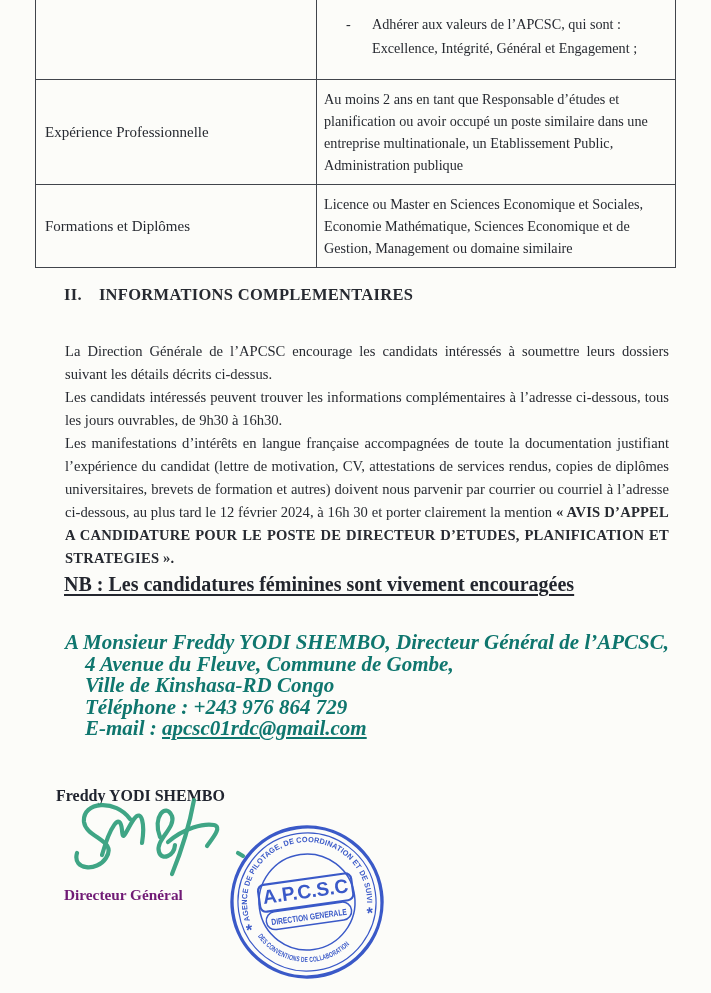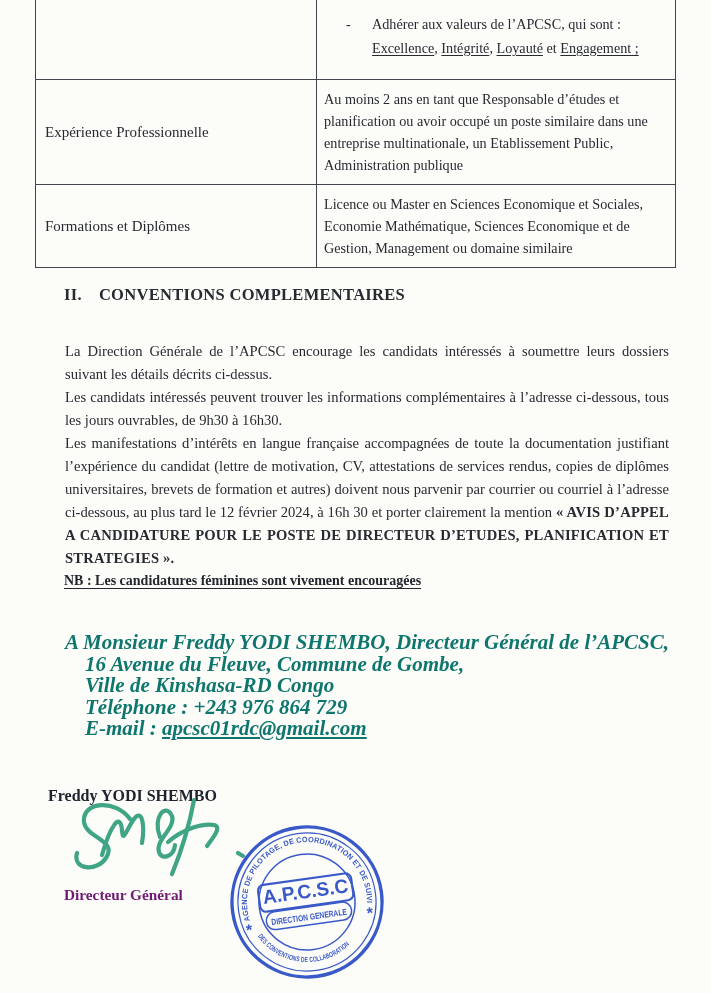--- a/index.html
+++ b/index.html
@@ -27,99 +27,99 @@
   }
   .t-cell-value {
     padding:8px 10px 8px 7px;
     font-size:14.2px; line-height:22px;
   }
   .row-values  { min-height:79px; }
   .row-exp     { min-height:84px; }
   .row-form    { min-height:72px; }
   .bullet-line { display:flex; padding-top:4px; padding-left:22px; line-height:24px; }
   .bullet-dash { width:26px; flex:none; }
-  .u { text-decoration:underline; text-underline-offset:2px; }
+  .u { text-underline-offset:2px; }
   
   .sec-heading {
     position:absolute; left:64px; top:285px;
     font-size:16.5px; font-weight:bold; letter-spacing:0.3px;
   }
   .sec-num { display:inline-block; margin-right:17px; }
   .body-text {
     position:absolute; left:65px; top:319px; width:604px;
     font-size:14.6px; line-height:23px; text-align:justify;margin-top:21px;
   }
   .body-text p { margin:0; }
   .mention-bold { font-weight:bold; letter-spacing:0.2px; }
   .nb-line {
     position:absolute; left:64px; top:573px;
-    font-size:14px; font-weight:bold;
+    font-size:20px; font-weight:bold;
     text-decoration:underline; text-underline-offset:3px;
     color:#23262e;
   }
   
   .address {
     position:absolute; left:65px; top:632px;
     font-size:21px; font-weight:bold; line-height:21.5px;
     color:#0f766e;
     font-style:italic;
   }
   .address .indent { padding-left:20px; }
   .email-link { text-decoration:underline; text-underline-offset:2px; }
   
-  .sig-name  { position:absolute; left:48px; top:787px; font-size:16px; font-weight:bold; color:#20242f;}
+  .sig-name  { position:absolute; left:56px; top:787px; font-size:16px; font-weight:bold; color:#20242f;}
   .sig-title { position:absolute; left:64px; top:886px; font-size:15.3px; font-weight:bold; color:#701a75;}
   .sig-svg   { position:absolute; left:60px; top:795px; }
   
   .stamp-svg { position:absolute; left:219px; top:814px; opacity:0.92; }
   .stamp-sans { font-family:"Liberation Sans", sans-serif; }
 </style>
 </head>
 <body>
 
 <div class="page">
 
   <div class="req-table">
     <div class="t-row row-values">
       <div class="t-cell-label"></div>
       <div class="t-cell-value">
         <div class="bullet-line">
           <span class="bullet-dash">-</span>
           <span>
             <span>Adhérer aux valeurs de l’APCSC, qui sont :</span><br>
-            <span class="u">Excellence</span><span>, </span><span class="u">Intégrité</span><span>, </span><span class="u">Loyauté</span><span> et </span><span class="u">Engagement ;</span>
+            <span class="u">Excellence</span><span>, </span><span class="u">Intégrité</span><span>, </span><span class="u">Général</span><span> et </span><span class="u">Engagement ;</span>
           </span>
         </div>
       </div>
     </div>
     <div class="t-row row-exp">
       <div class="t-cell-label">Expérience Professionnelle</div>
       <div class="t-cell-value">Au moins 2 ans en tant que Responsable d’études et planification ou avoir occupé un poste similaire dans une entreprise multinationale, un Etablissement Public, Administration publique</div>
     </div>
     <div class="t-row row-form">
       <div class="t-cell-label">Formations et Diplômes</div>
       <div class="t-cell-value">Licence ou Master en Sciences Economique et Sociales, Economie Mathématique, Sciences Economique et de Gestion, Management ou domaine similaire</div>
     </div>
   </div>
 
   <div class="sec-heading">
-    <span class="sec-num">II.</span><span>CONVENTIONS COMPLEMENTAIRES</span>
+    <span class="sec-num">II.</span><span>INFORMATIONS COMPLEMENTAIRES</span>
   </div>
 
   <div class="body-text">
     <p>La Direction Générale de l’APCSC encourage les candidats intéressés à soumettre leurs dossiers suivant les détails décrits ci-dessus.</p>
     <p>Les candidats intéressés peuvent trouver les informations complémentaires à l’adresse ci-dessous, tous les jours ouvrables, de 9h30 à 16h30.</p>
     <p><span>Les manifestations d’intérêts en langue française accompagnées de toute la documentation justifiant l’expérience du candidat (lettre de motivation, CV, attestations de services rendus, copies de diplômes universitaires, brevets de formation et autres) doivent nous parvenir par courrier ou courriel à l’adresse ci-dessous, au plus tard le  12 février 2024, à 16h 30 et porter clairement la mention  </span><span class="mention-bold">« AVIS D’APPEL A CANDIDATURE POUR LE POSTE DE DIRECTEUR D’ETUDES, PLANIFICATION ET STRATEGIES ».</span></p>
   </div>
 
   <div class="nb-line">NB : Les candidatures féminines sont vivement encouragées</div>
 
   <div class="address">
     <div>A Monsieur Freddy YODI SHEMBO, Directeur Général de l’APCSC,</div>
-    <div class="indent">16 Avenue du Fleuve, Commune de Gombe,</div>
+    <div class="indent">4 Avenue du Fleuve, Commune de Gombe,</div>
     <div class="indent">Ville de Kinshasa-RD Congo</div>
     <div class="indent">Téléphone : +243 976 864 729</div>
     <div class="indent"><span>E-mail : </span><span class="email-link">apcsc01rdc@gmail.com</span></div>
   </div>
 
   <div class="sig-name">Freddy YODI SHEMBO</div>
 
   <svg class="sig-svg" width="200" height="100" viewBox="0 0 200 100">
     <g stroke="#2f9e7c" stroke-width="4.2" fill="none" stroke-linecap="round" stroke-linejoin="round" opacity="0.92">
       <path d="M 70 24 C 56 4 22 6 24 27 C 26 43 58 45 46 63 C 37 77 12 75 17 58"></path>

